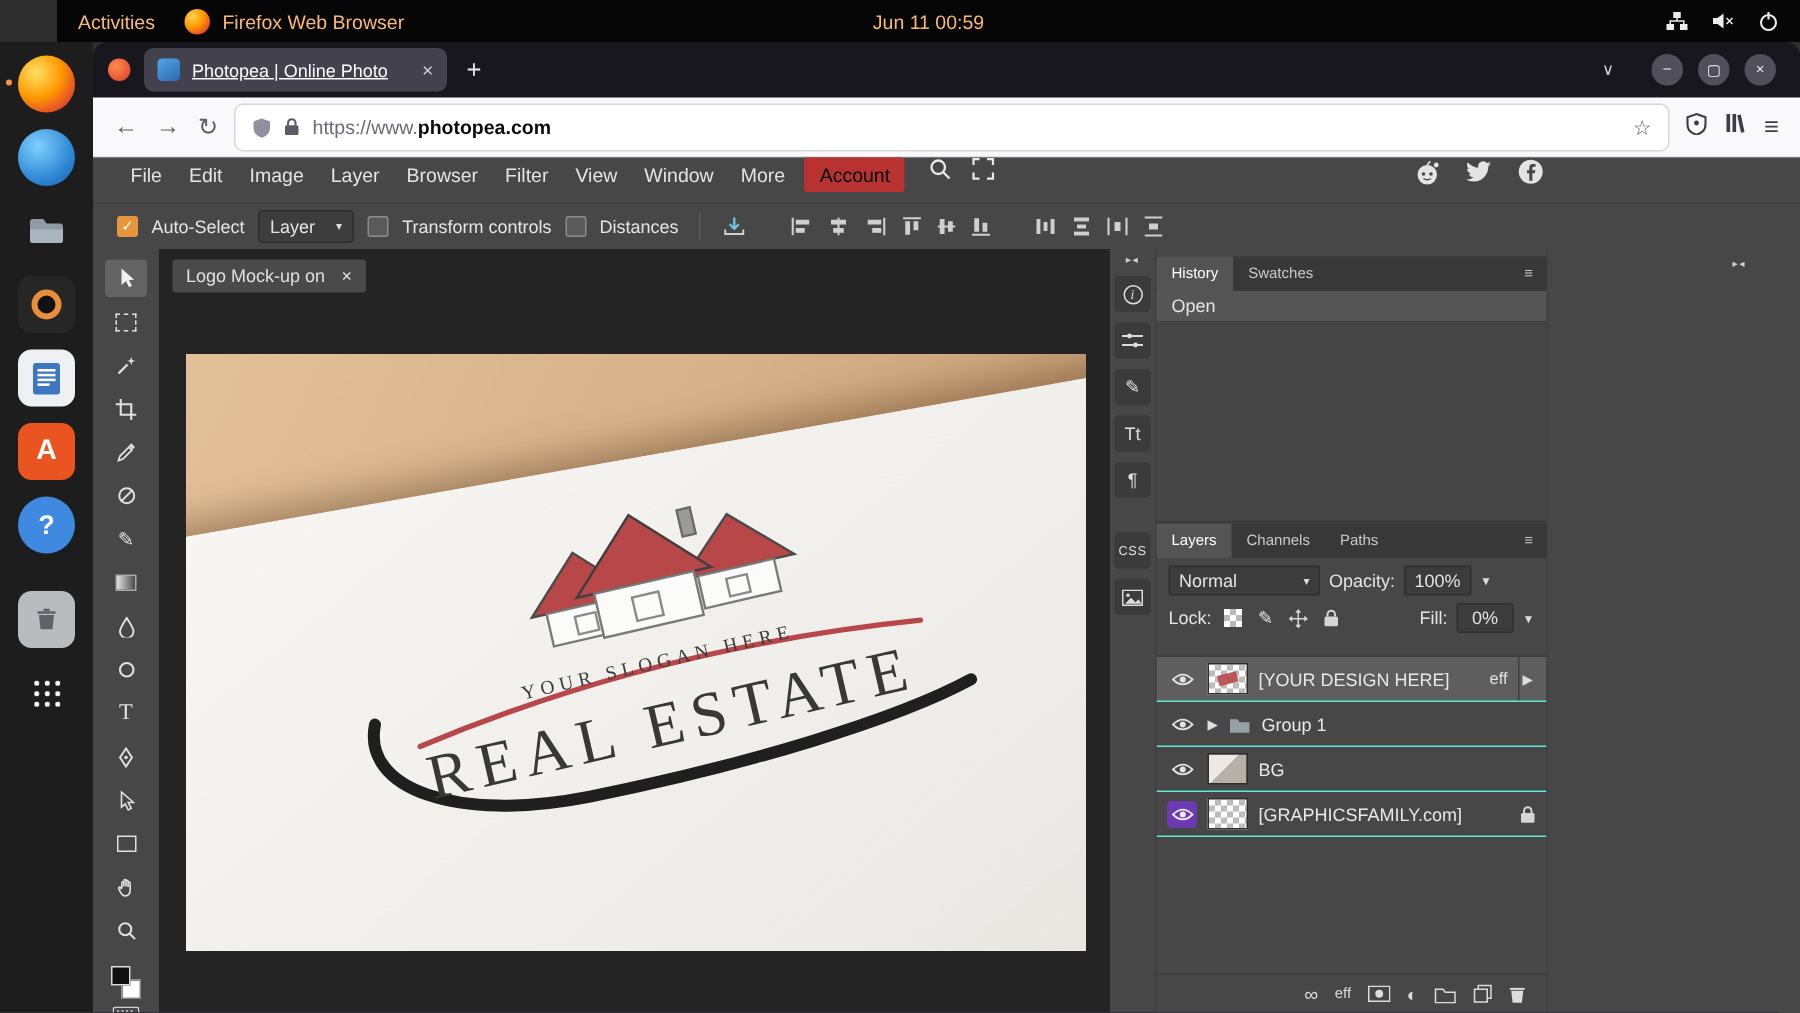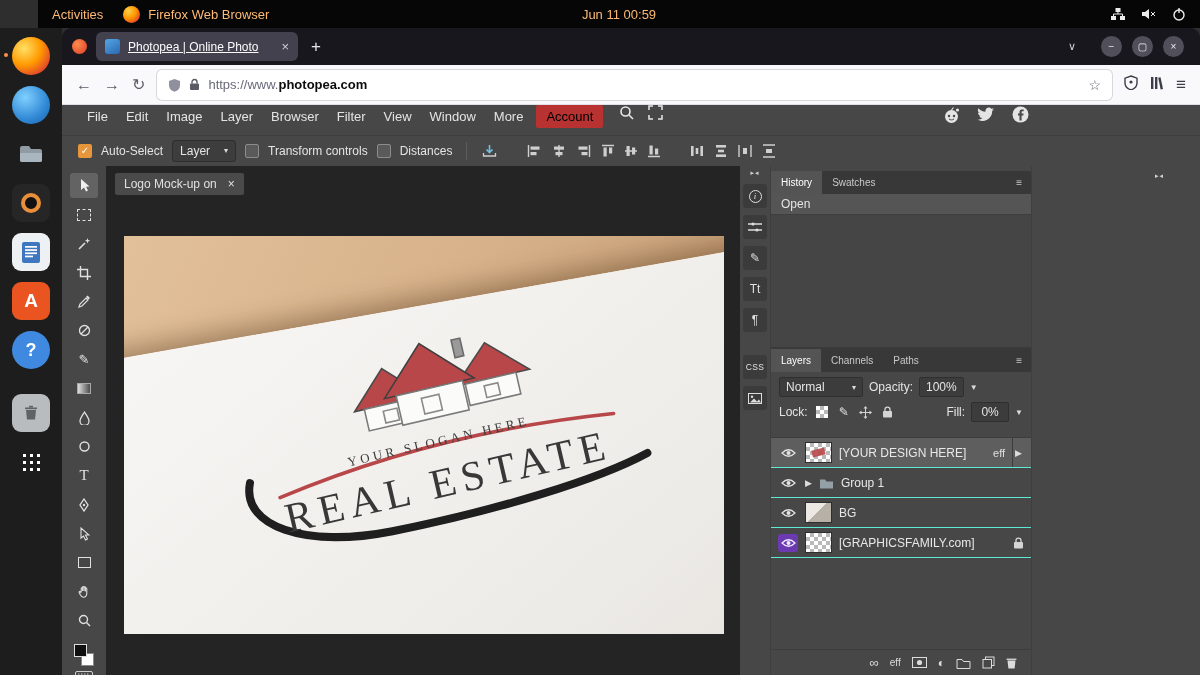--- a/index.html
+++ b/index.html
@@ -133,21 +133,21 @@
   .ptab-act { background:#545454; color:#fff; }
   .pmenu { margin-left:auto; display:flex; align-items:center; padding:0 9px; color:#c9c9c9; }
   .history { height:178px; flex:none; display:flex; flex-direction:column; border-bottom:2px solid #3a3a3a; }
   .hentry { height:21px; background:#555; display:flex; align-items:center; padding-left:10px;
             font-size:12px; border-bottom:1px solid #3e3e3e; }
   .hbody { flex:1; background:#454545; }
 
   .layers { flex:1; display:flex; flex-direction:column; min-height:0; }
   .lctrl { display:flex; align-items:center; gap:6px; padding:5px 8px 3px; font-size:12px; }
   .blend { background:#3c3c3c; border:1px solid #2f2f2f; border-radius:2px; padding:2px 6px;
-           display:flex; align-items:center; width:84px; justify-content:space-between; }
+           display:flex; align-items:center; width:101px; justify-content:space-between; }
   .vbox { background:#3c3c3c; border:1px solid #2f2f2f; border-radius:2px; padding:2px 6px;
           min-width:38px; text-align:center; }
   .caret { font-size:8px; color:#ddd; }
   .lockrow { display:flex; align-items:center; gap:6px; padding:2px 8px 15px; font-size:12px; }
   .lockic { display:flex; align-items:center; justify-content:center; width:16px; }
   .checker { background-color:#fff;
     background-image:linear-gradient(45deg,#b9b9b9 25%,transparent 25%,transparent 75%,#b9b9b9 75%),
                      linear-gradient(45deg,#b9b9b9 25%,transparent 25%,transparent 75%,#b9b9b9 75%);
     background-size:8px 8px; background-position:0 0,4px 4px; }
   .checker-ic { width:12px; height:12px; }

